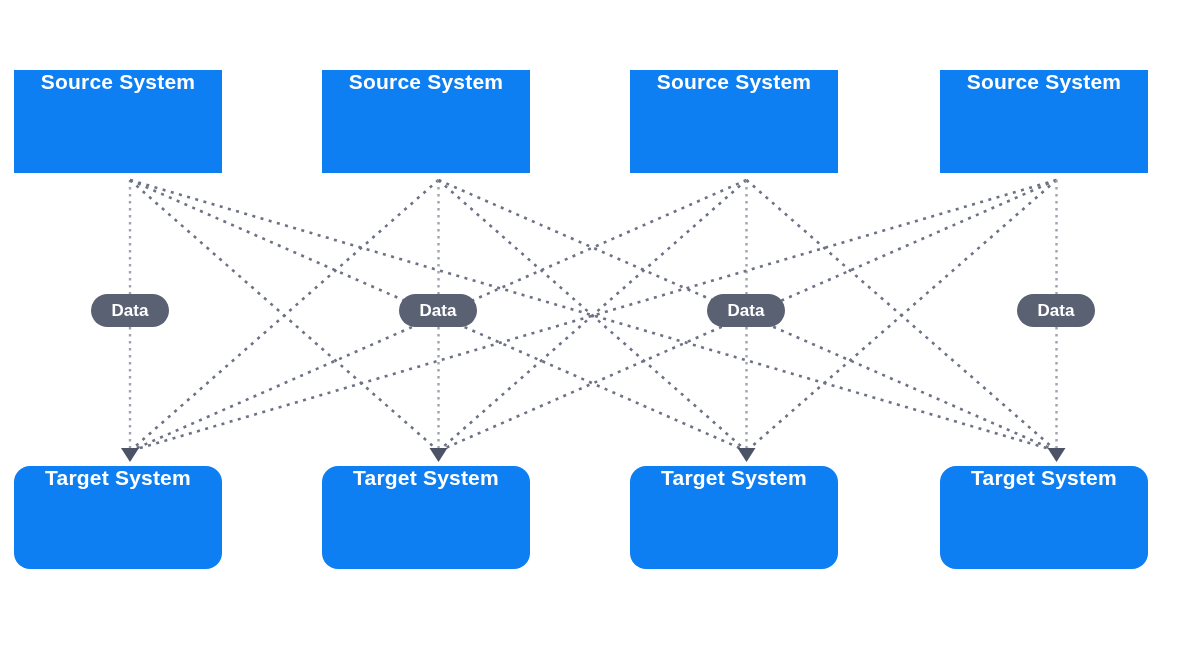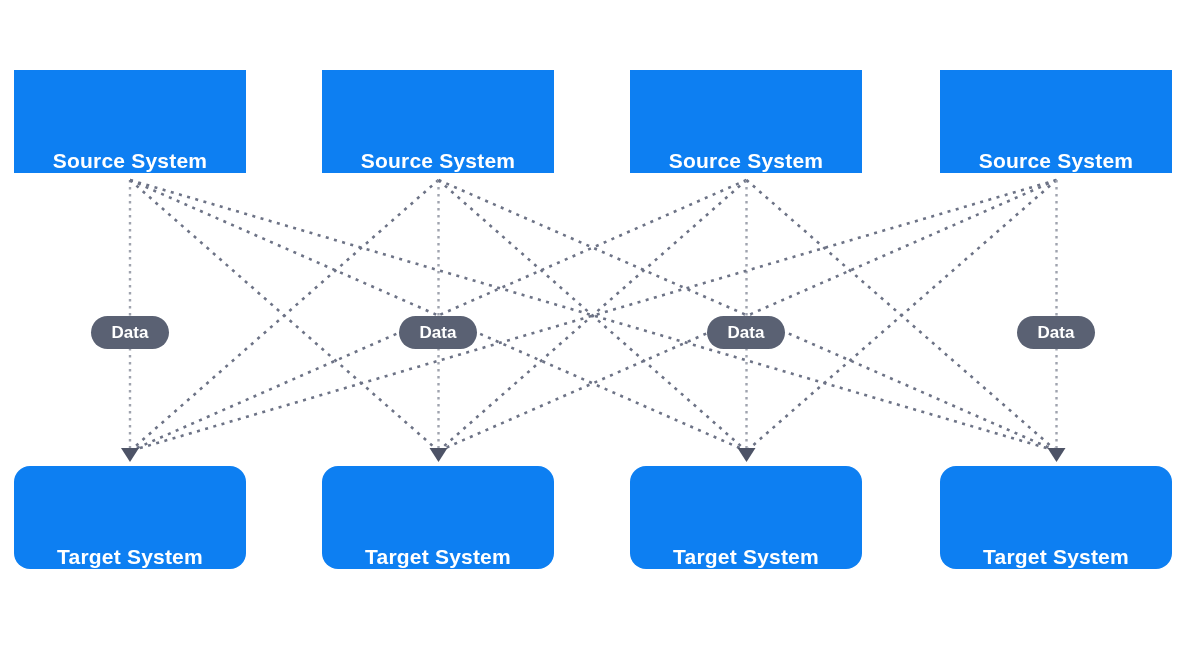--- a/index.html
+++ b/index.html
@@ -9,30 +9,30 @@
     --arrow:#4d5366; --bg:#ffffff;
   }
   html,body{margin:0;padding:0;background:var(--bg);}
   #canvas{
     position:relative;width:1200px;height:652px;overflow:hidden;
     background:var(--bg);
     font-family:"Liberation Sans","DejaVu Sans",sans-serif;
   }
   #wires{position:absolute;left:0;top:0;width:1200px;height:652px;}
   .box{
-    position:absolute;width:232px;height:103px;
+    position:absolute;width:208px;height:103px;
     background:var(--blue);color:var(--box-text);
-    display:flex;align-items:flex-end;justify-content:center;
+    display:flex;align-items:flex-start;justify-content:center;
     font-size:21px;font-weight:bold;letter-spacing:.2px;
   }
   .src{top:70px;}
   .tgt{top:466px;border-radius:16px;}
   .c0{left:14px;} .c1{left:322px;} .c2{left:630px;} .c3{left:940px;}
   .pill{
-    position:absolute;top:316px;width:78px;height:33px;
+    position:absolute;top:294px;width:78px;height:33px;
     background:var(--pill);color:var(--pill-text);
     border-radius:17px;display:flex;align-items:center;justify-content:center;
     font-size:17px;font-weight:bold;
   }
   .p0{left:91px;} .p1{left:399px;} .p2{left:707px;} .p3{left:1017px;}
 </style>
 </head>
 <body>
 
 <div id="canvas">

